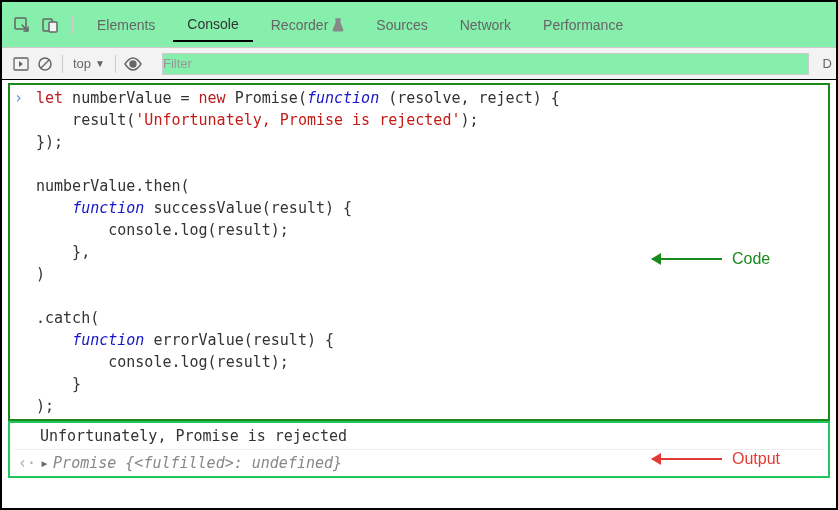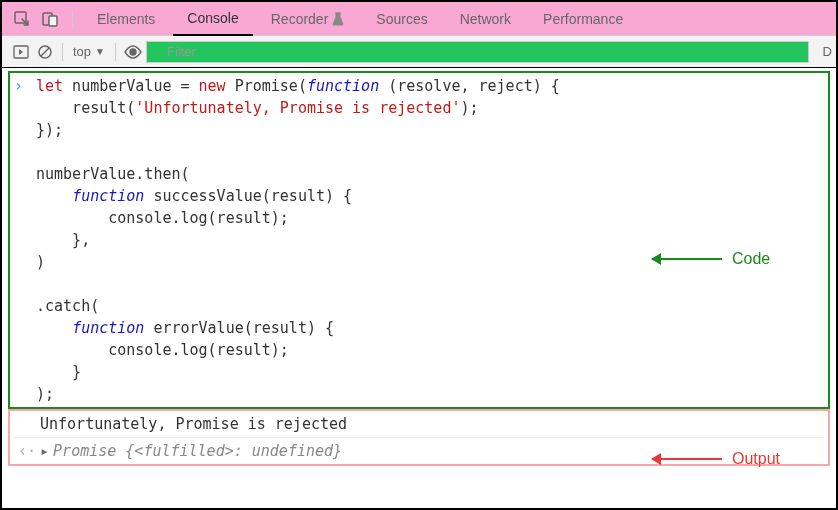--- a/index.html
+++ b/index.html
@@ -9,23 +9,23 @@
       background: #fff;
       width: 838px;
       height: 510px;
       overflow: hidden;
       border: 2px solid #000;
       position: relative;
     }
     .tabbar {
       display: flex;
       align-items: center;
-      height: 34px;
+      height: 46px;
       border-bottom: 1px solid #ccc;
-      background: #f9a8d4;
+      background: #86efac;
       padding-left: 8px;
       gap: 4px;
       color: #666;
     }
     .tabbar .icon-btn {
       width: 24px;
       height: 24px;
       display: flex;
       align-items: center;
       justify-content: center;
@@ -81,46 +81,47 @@
       gap: 4px;
       color: #666;
       cursor: pointer;
       font-size: 13px;
       padding: 0 4px;
     }
     .filter-input {
       flex: 1;
       height: 22px;
       border: 1px solid #ccc;
-      background: #22c55e;
-      padding: 0 20px;
+      background: #86efac;
+      padding: 0 0;
       font-size: 13px;
       color: #333;
       margin-right: 8px;
+      margin-left: 16px;
     }
     .filter-input::placeholder { color: #999; }
     .right-letter {
       color: #666;
       padding: 0 4px;
       font-size: 13px;
     }
     .console-body {
       position: relative;
       font-family: Consolas, monospace;
       font-size: 15px;
       line-height: 22px;
     }
     .code-block {
       border: 2px solid #1a8a1a;
       margin: 3px 6px 0 6px;
       padding: 2px 4px 2px 4px;
       position: relative;
     }
     .output-block {
-      border: 2px solid #fca5a5;
+      border: 2px solid #22c55e;
       margin: 0 6px 0 6px;
       padding: 0 4px;
       position: relative;
     }
     .gutter {
       display: inline-block;
       width: 22px;
       color: #888;
       vertical-align: top;
     }

